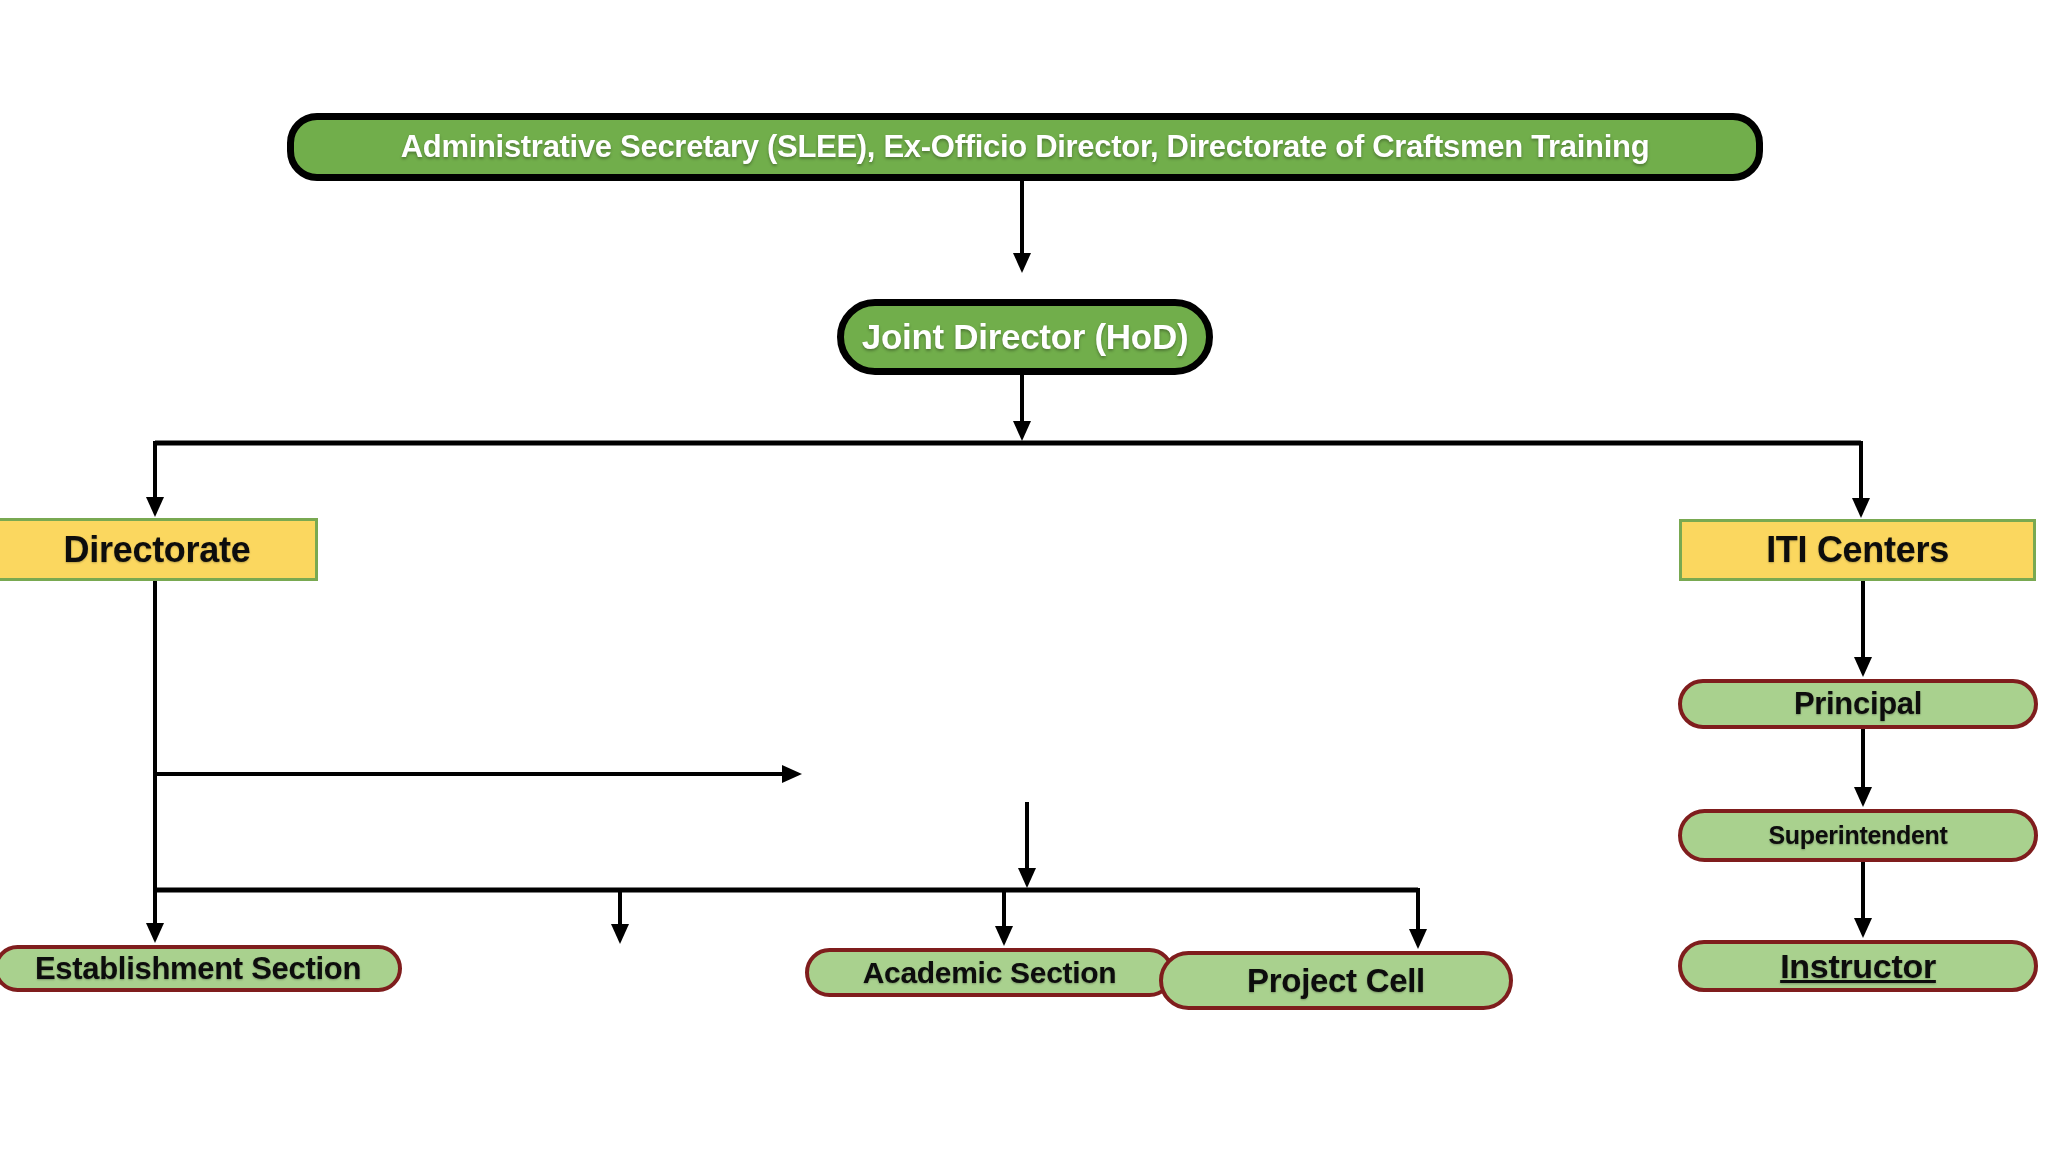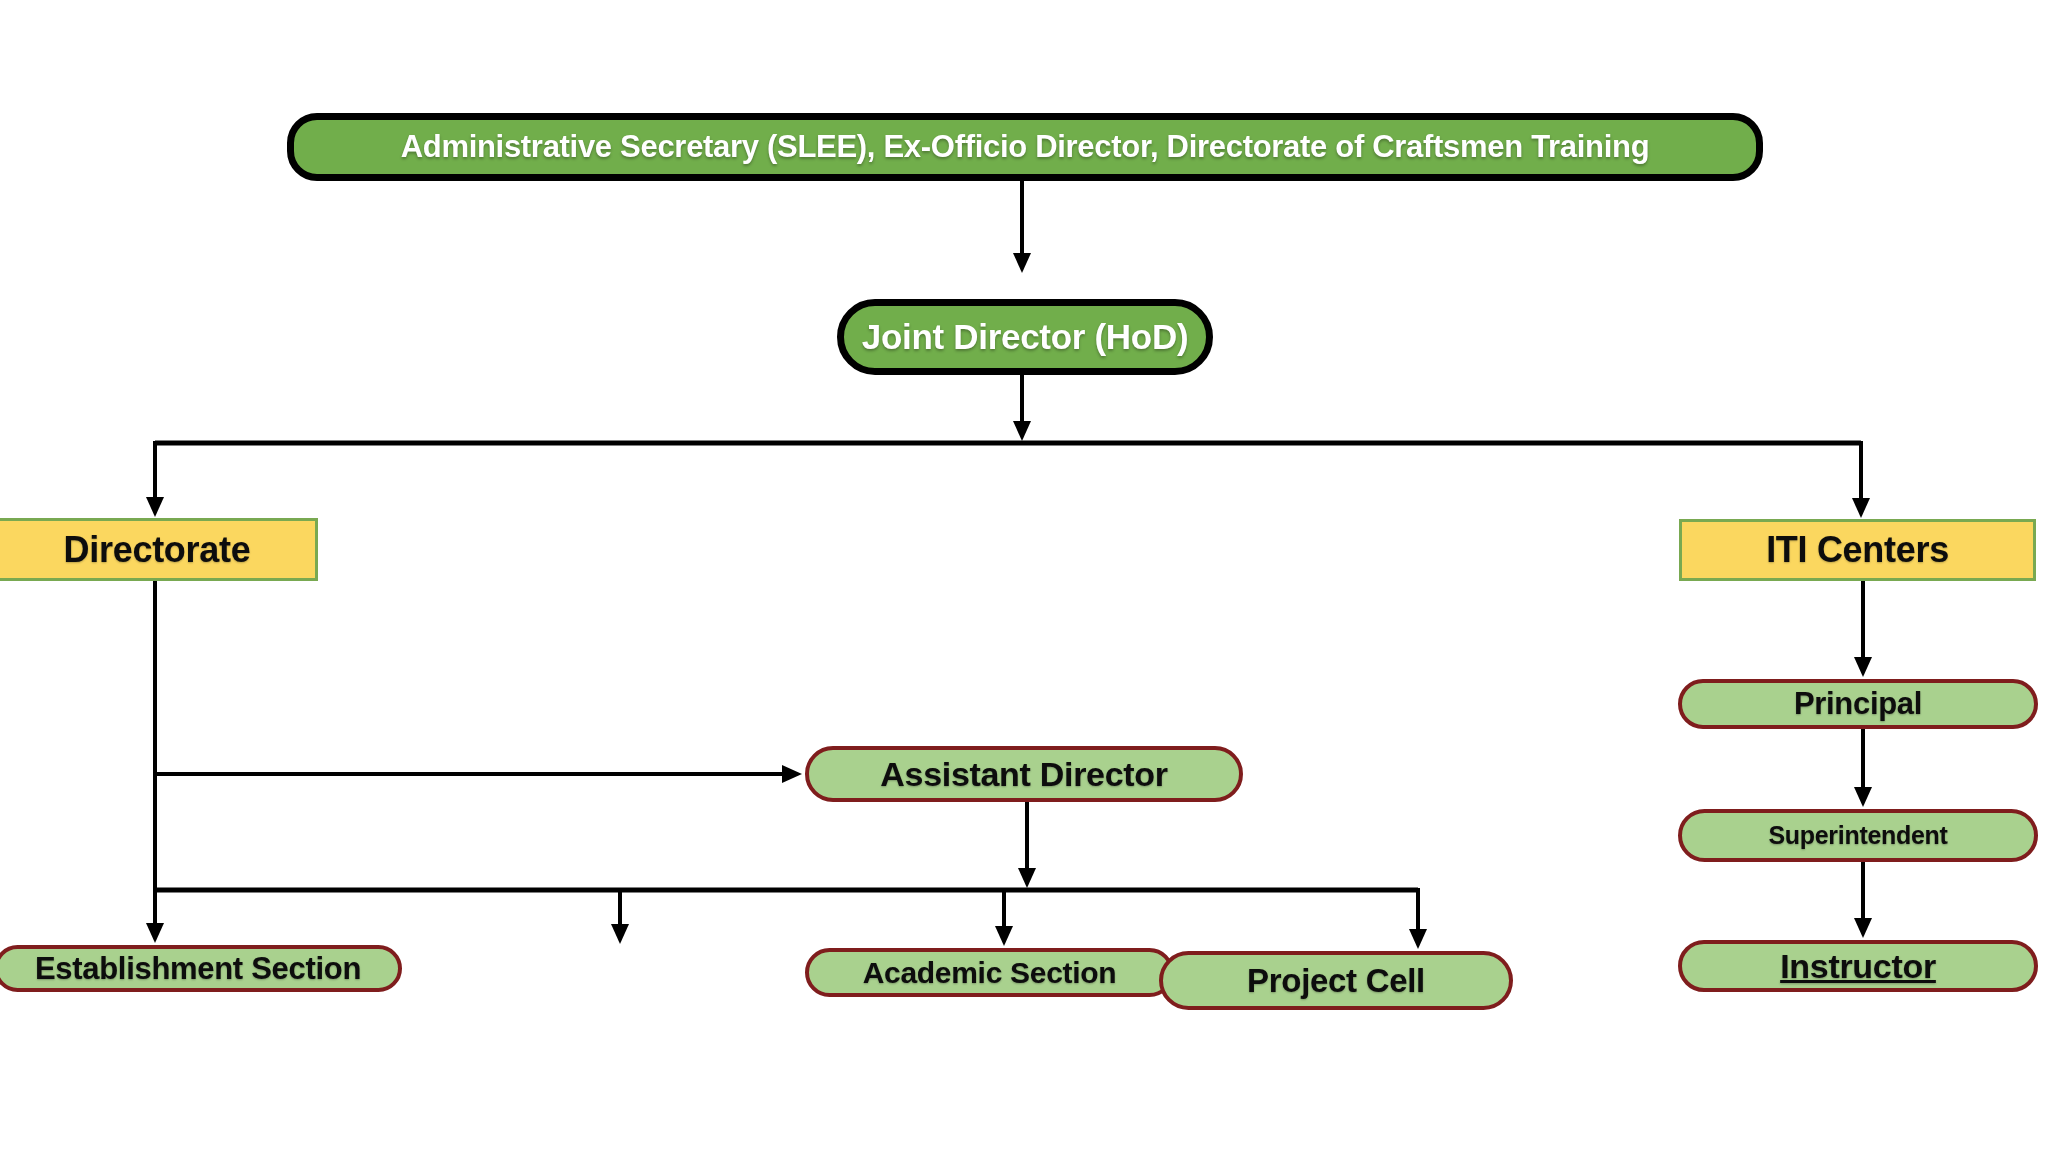--- a/index.html
+++ b/index.html
@@ -113,23 +113,20 @@
   </div>
 
   <div class="node yellow n-directorate">
     <span>Directorate</span>
   </div>
 
   <div class="node yellow n-iti">
     <span>ITI Centers</span>
   </div>
 
-  <div class="node light-green pill n-assistant">
-    <span>Assistant Director</span>
-  </div>
 
   <div class="node light-green pill n-establish">
     <span>Establishment Section</span>
   </div>
 
 
   <div class="node light-green pill n-academic">
     <span>Academic Section</span>
   </div>
 

